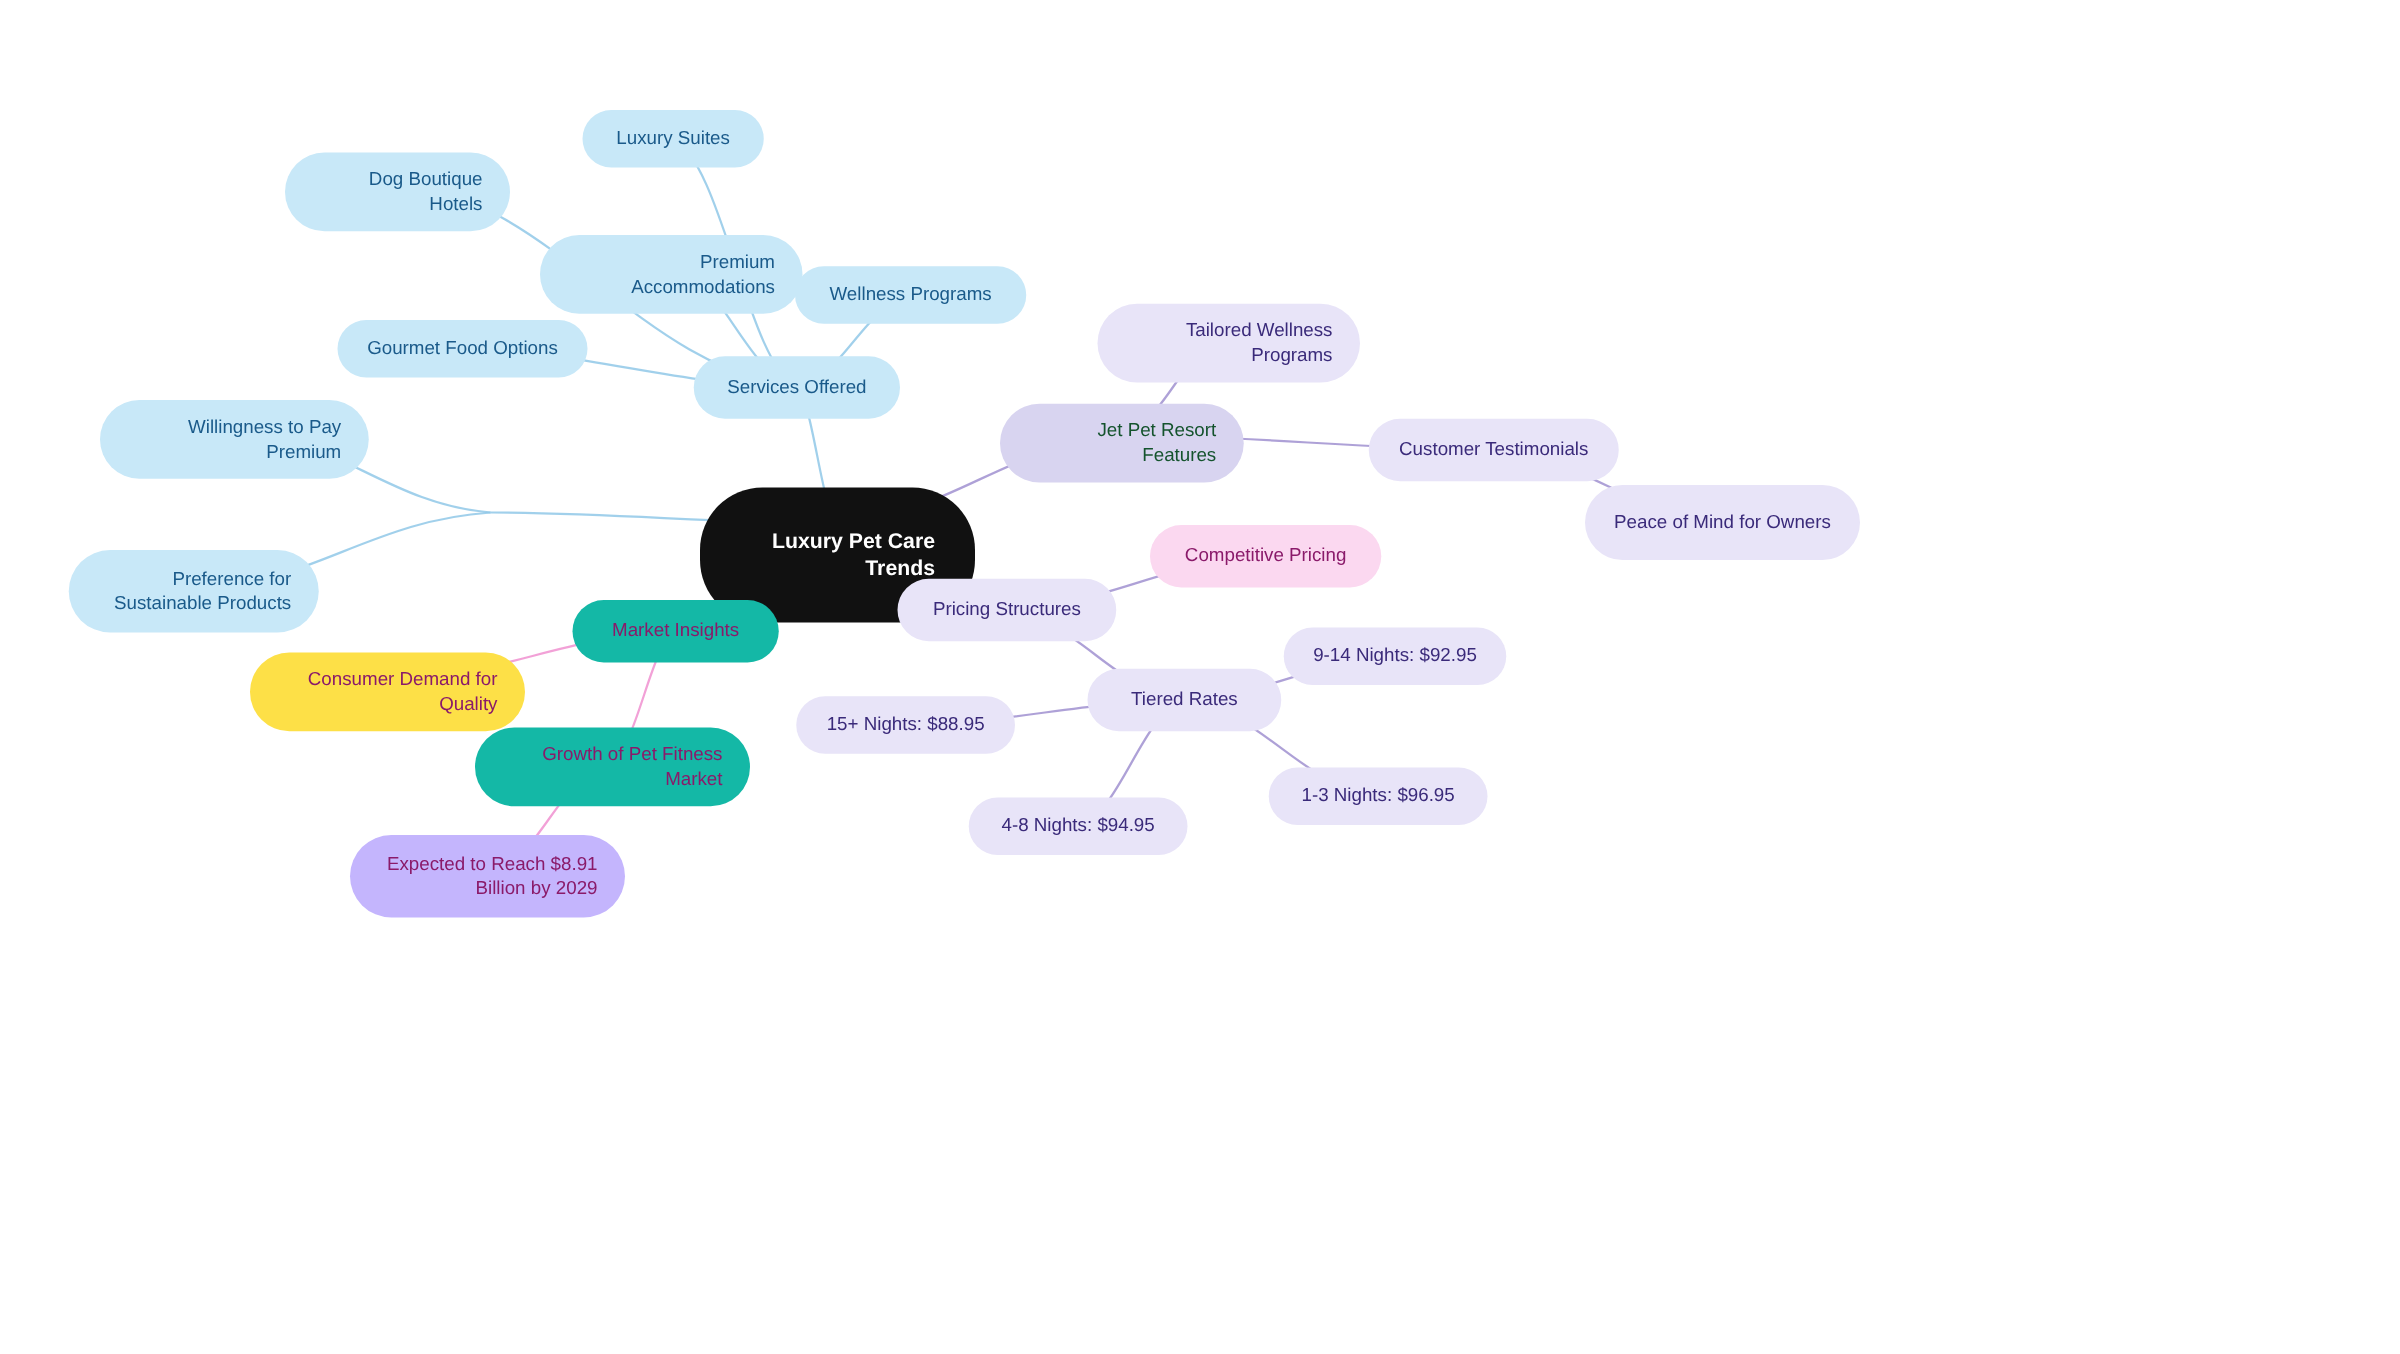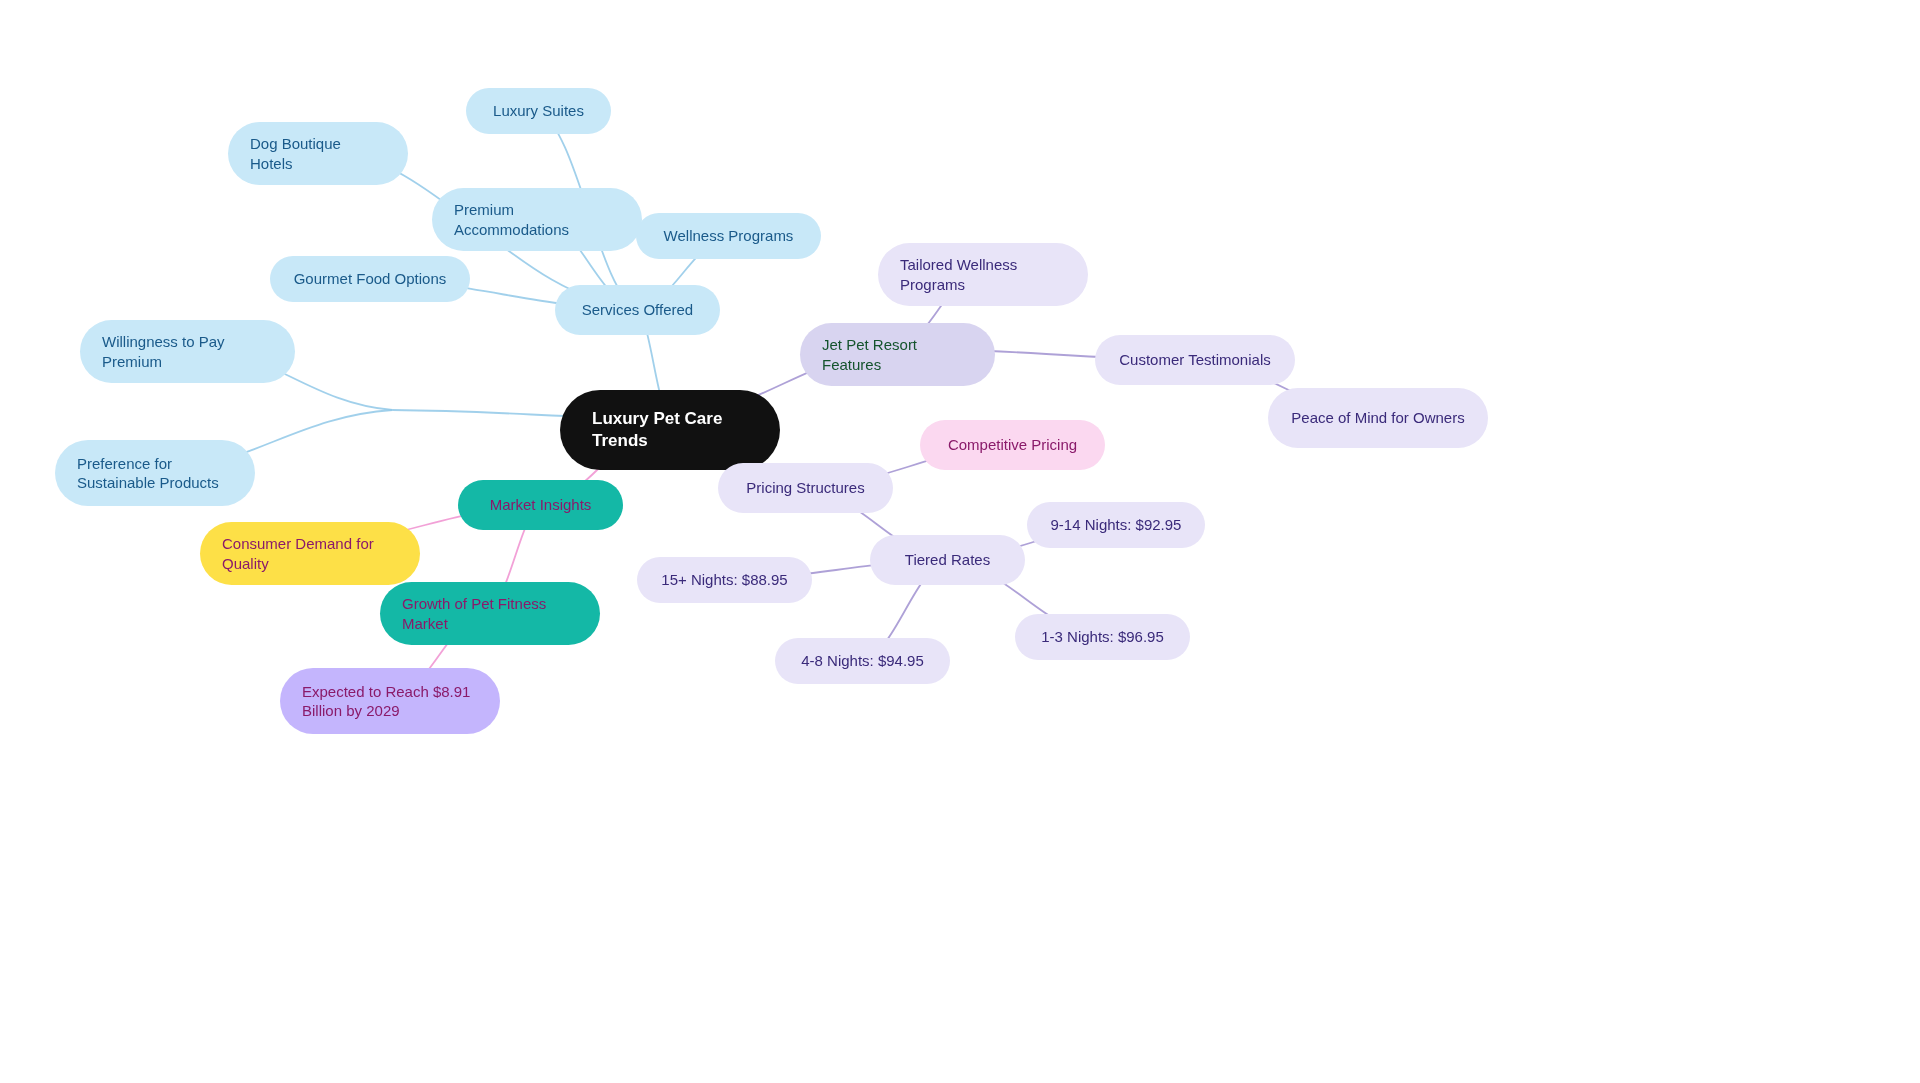--- a/index.html
+++ b/index.html
@@ -22,35 +22,35 @@
       width: 1920px;
       height: 1083px;
       pointer-events: none;
     }
     .node {
       position: absolute;
       border-radius: 50px;
       display: flex;
       align-items: center;
       justify-content: center;
-      text-align: left;
+      text-align: right;
       font-size: 15px;
       font-weight: 500;
       line-height: 1.3;
       padding: 12px 22px;
       cursor: default;
       white-space: normal;
     }
     .node-center {
       background: #111111;
       color: #ffffff;
       font-size: 17px;
       font-weight: 600;
       border-radius: 50px;
-      padding: 18px 32px;
+      padding: 32px 32px;
     }
     .node-blue {
       background: #c8e8f8;
       color: #1a5a8a;
       border: none;
     }
     .node-purple {
       background: #d8d4f0;
       color: #14532d;
       border: none;

